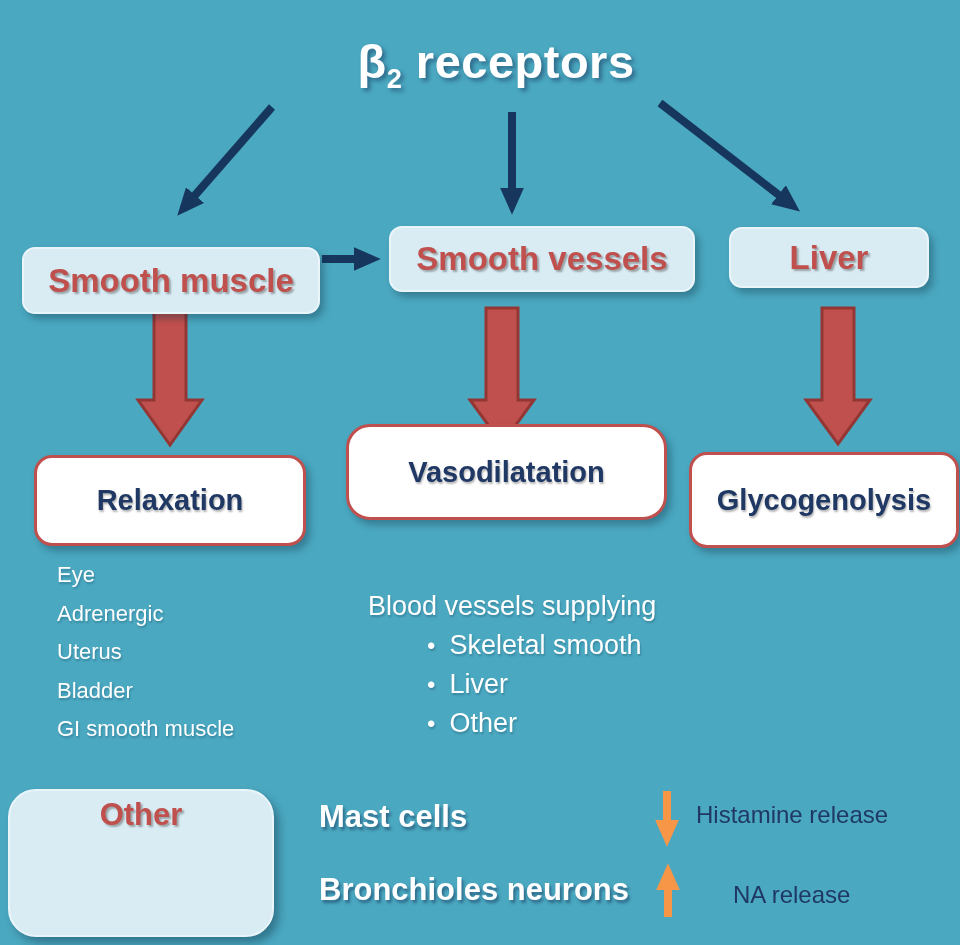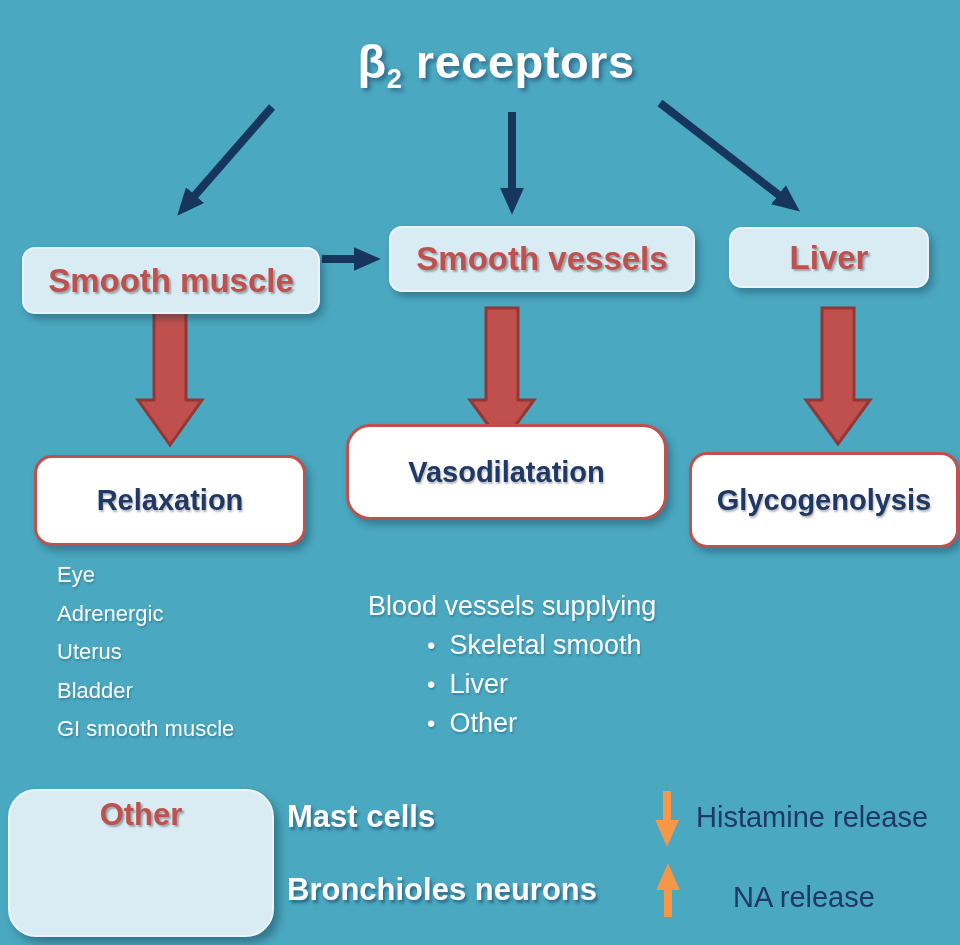--- a/index.html
+++ b/index.html
@@ -56,26 +56,26 @@
   .other-box{
     position:absolute; left:8px; top:789px; width:262px; height:144px;
     background:var(--box-light,#D9ECF4); border:2px solid var(--box-border-light,#EAF5FA);
     border-radius:28px; box-shadow:5px 6px 9px rgba(15,45,65,0.4);
     display:flex; flex-direction:column; align-items:center; justify-content:space-between;
     color:var(--red,#C0504D); font-weight:bold; font-size:31px; line-height:48px;
     text-shadow:2px 2px 2px rgba(70,70,70,0.45);
   }
   .site-label{
     position:absolute; color:var(--white,#fff); font-weight:bold; font-size:31px;
-    text-shadow:2px 3px 3px rgba(23,54,93,0.55); white-space:nowrap;
+    text-shadow:2px 3px 3px rgba(23,54,93,0.55); white-space:nowrap;margin-left:32px;
   }
   .site-mast{left:287px; top:799px;}
   .site-adrenergic{left:287px; top:872px;}
   .release-label{
-    position:absolute; color:var(--navy,#1F3864); font-size:29px; white-space:nowrap;
+    position:absolute; color:var(--navy,#1F3864); font-size:24px; white-space:nowrap;
   }
   .release-histamine{left:696px; top:801px;}
   .release-na{left:733px; top:881px;}
 </style>
 </head>
 <body>
 
 <div class="slide">
 
   <div class="title">

